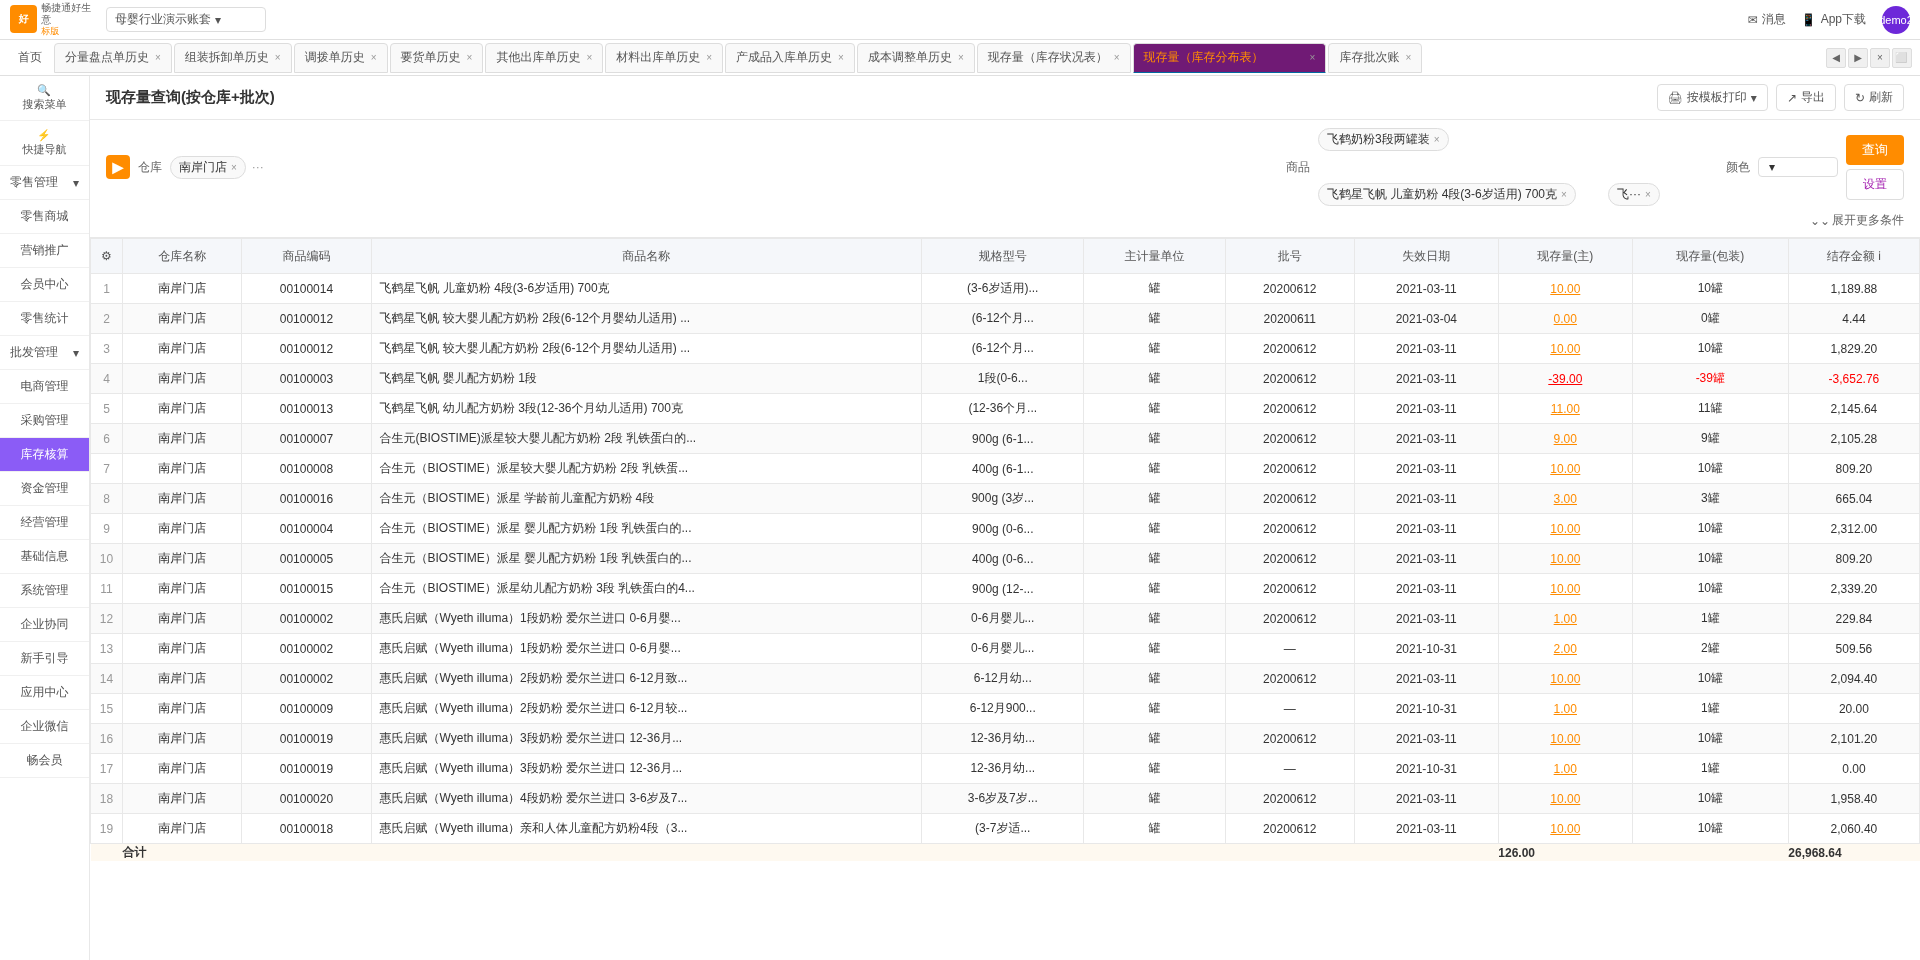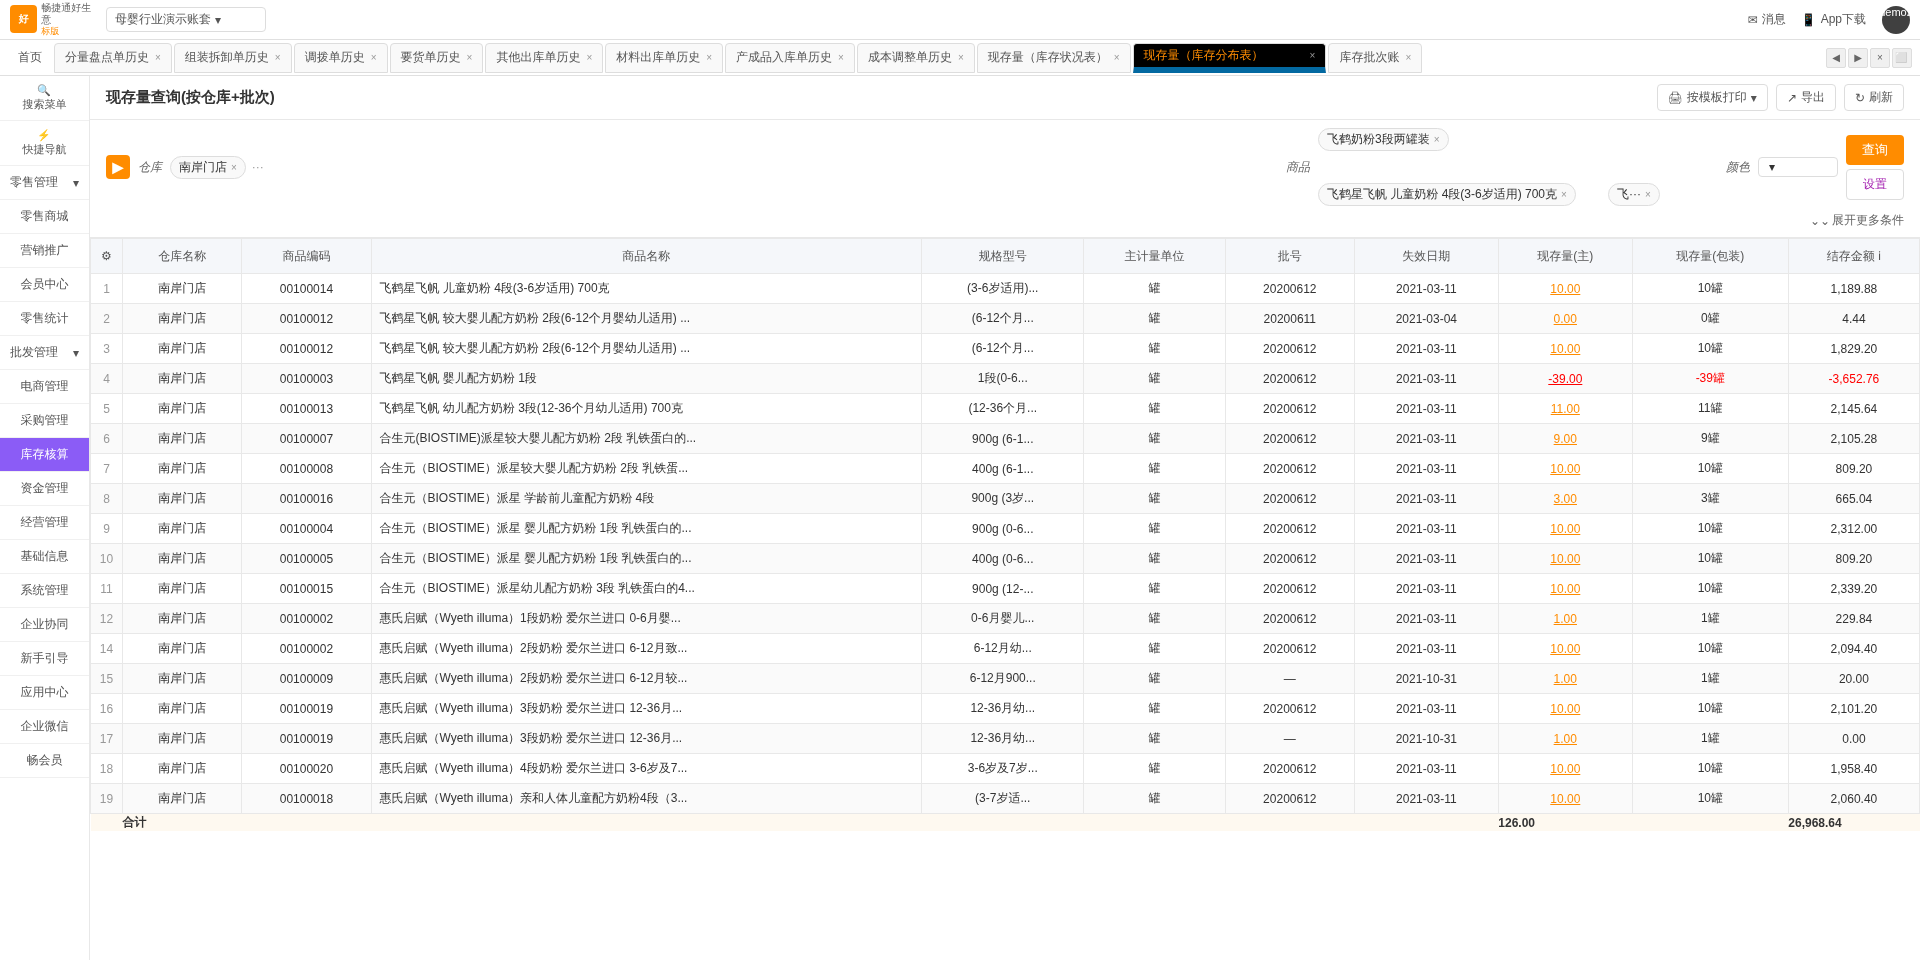--- a/index.html
+++ b/index.html
@@ -40,22 +40,22 @@
     .top-right {
       margin-left: auto;
       display: flex; align-items: center; gap: 16px;
     }
     .top-right-item {
       display: flex; align-items: center; gap: 4px;
       color: #555; cursor: pointer; font-size: 12px;
     }
     .avatar {
       width: 28px; height: 28px; border-radius: 50%;
-      background: #404040; color: white;
-      display: flex; align-items: flex-start; justify-content: center;
+      background: #6d28d9; color: white;
+      display: flex; align-items: center; justify-content: center;
       font-size: 11px;
     }
 
     
     .tab-bar {
       background: #fff;
       border-bottom: 1px solid #e0e0e0;
       display: flex;
       align-items: center;
       height: 36px;
@@ -64,21 +64,21 @@
       gap: 2px;
     }
     .tab-item {
       display: flex; align-items: center; gap: 4px;
       padding: 0 10px; height: 30px;
       border: 1px solid #ddd; border-radius: 4px 4px 0 0;
       cursor: pointer; font-size: 12px; color: #555;
       background: #f9f9f9; white-space: nowrap;
     }
     .tab-item.active {
-      background: #000000; color: #ff8c00; border-bottom: 6px solid #0369a1;
+      background: #701a75; color: #ff8c00; border-bottom: 1px solid #0369a1;
       z-index: 1;
       gap: 44px;
     }
     .tab-item .close-x { color: #999; font-size: 10px; margin-left: 2px; }
     .tab-home { color: #555; padding: 0 10px; font-size: 12px; cursor: pointer; }
     .tab-arrows {
       margin-left: auto;
       display: flex; gap: 2px;
     }
     .tab-arrow { width: 20px; height: 20px; background: #f0f0f0; border: 1px solid #ddd; border-radius: 2px; display: flex; align-items: center; justify-content: center; cursor: pointer; font-size: 10px; color: #666; }
@@ -170,21 +170,21 @@
     }
     .filter-row {
       display: flex; align-items: center; gap: 8px; flex-wrap: nowrap;
     }
     .filter-expand-btn {
       width: 24px; height: 24px;
       background: #ff8c00; color: white;
       border-radius: 4px; display: flex; align-items: center; justify-content: center;
       cursor: pointer; font-size: 14px; font-weight: bold; flex-shrink: 0;
     }
-    .filter-label { color: #666; font-size: 12px; flex-shrink: 0; font-style: italic; }
+    .filter-label { color: #666; font-size: 12px; flex-shrink: 0; }
     .filter-tag-container {
       display: flex; align-items: center; gap: 6px; flex-wrap: wrap; flex: 1;
     }
     .filter-tag {
       border: 1px solid #ddd; border-radius: 12px;
       padding: 2px 8px; font-size: 12px; color: #333;
       display: flex; align-items: center; gap: 4px;
       background: #f9f9f9;
     }
     .filter-tag .tag-close { color: #999; cursor: pointer; font-size: 10px; }
@@ -626,20 +626,33 @@
       <td class="text-left" style="max-width:300px;overflow:hidden;text-overflow:ellipsis;">惠氏启赋（Wyeth illuma）1段奶粉 爱尔兰进口 0-6月婴...</td>
       <td>0-6月婴儿...</td>
       <td>罐</td>
       <td>20200612</td>
       <td>2021-03-11</td>
       <td class="text-orange underline">1.00</td>
       <td class="">1罐</td>
       <td class="">229.84</td>
     </tr>
             <tr>
+      <td class="row-num">13</td>
+      <td>南岸门店</td>
+      <td>00100002</td>
+      <td class="text-left" style="max-width:300px;overflow:hidden;text-overflow:ellipsis;">惠氏启赋（Wyeth illuma）1段奶粉 爱尔兰进口 0-6月婴...</td>
+      <td>0-6月婴儿...</td>
+      <td>罐</td>
+      <td>—</td>
+      <td>2021-10-31</td>
+      <td class="text-orange underline">2.00</td>
+      <td class="">2罐</td>
+      <td class="">509.56</td>
+    </tr>
+            <tr>
       <td class="row-num">14</td>
       <td>南岸门店</td>
       <td>00100002</td>
       <td class="text-left" style="max-width:300px;overflow:hidden;text-overflow:ellipsis;">惠氏启赋（Wyeth illuma）2段奶粉 爱尔兰进口 6-12月致...</td>
       <td>6-12月幼...</td>
       <td>罐</td>
       <td>20200612</td>
       <td>2021-03-11</td>
       <td class="text-orange underline">10.00</td>
       <td class="">10罐</td>

